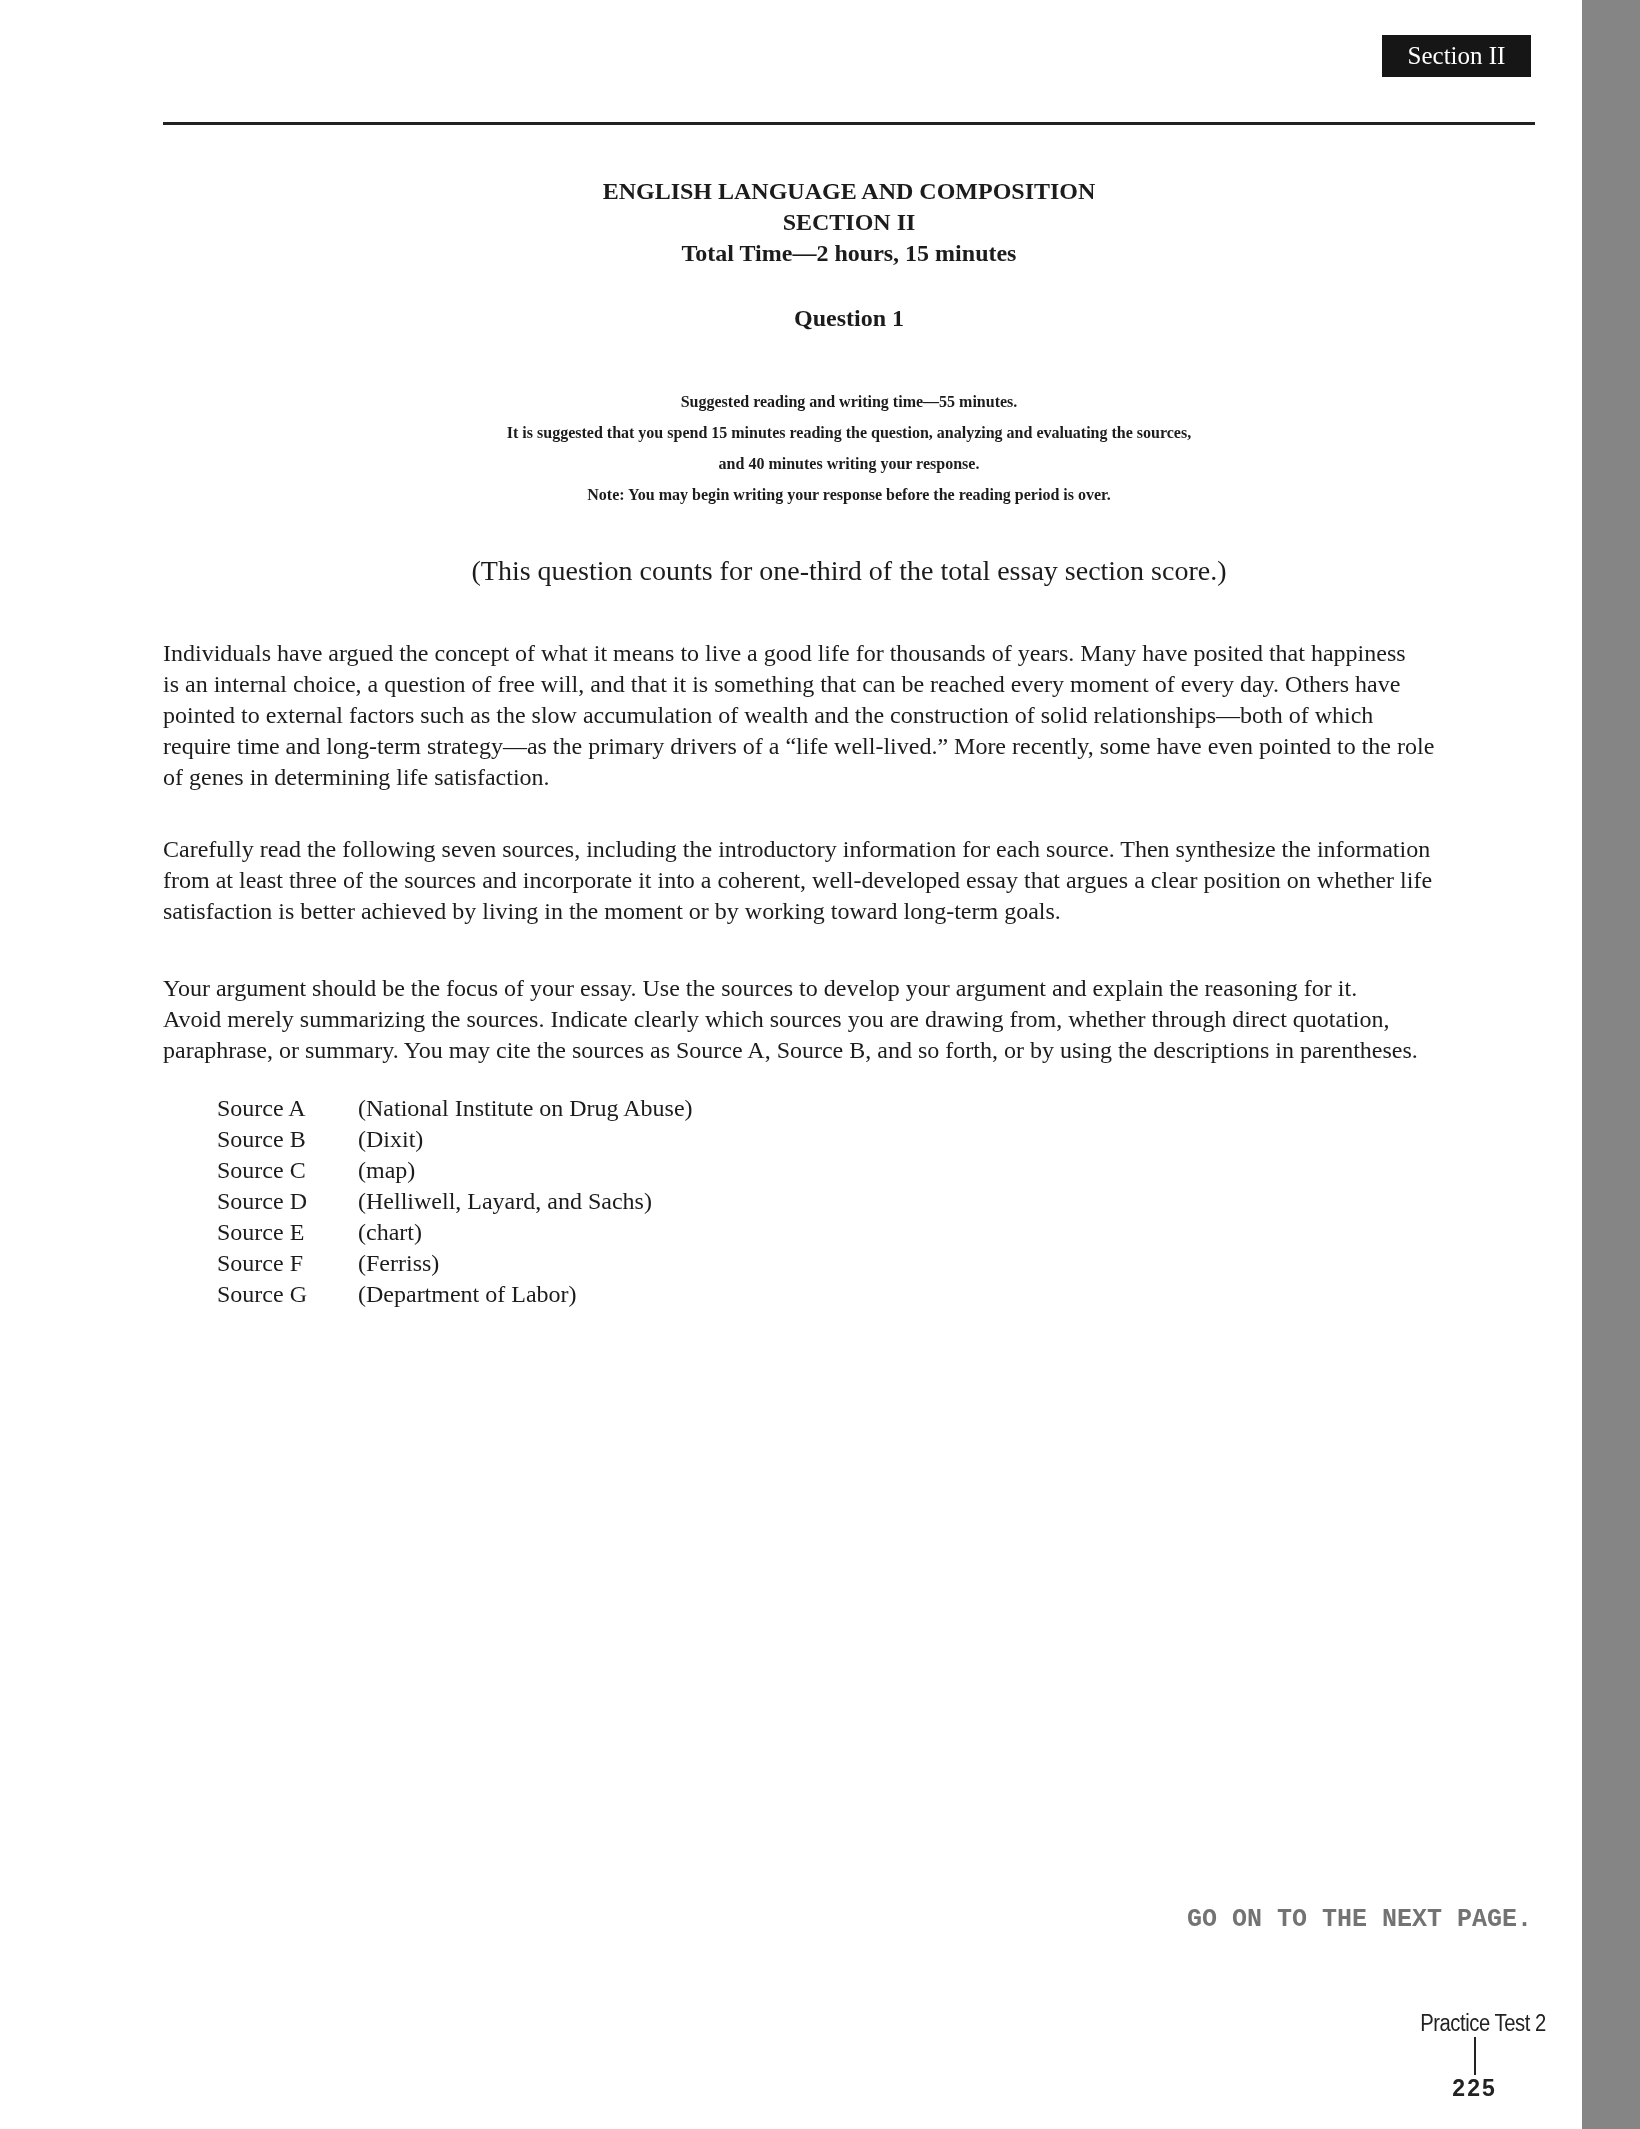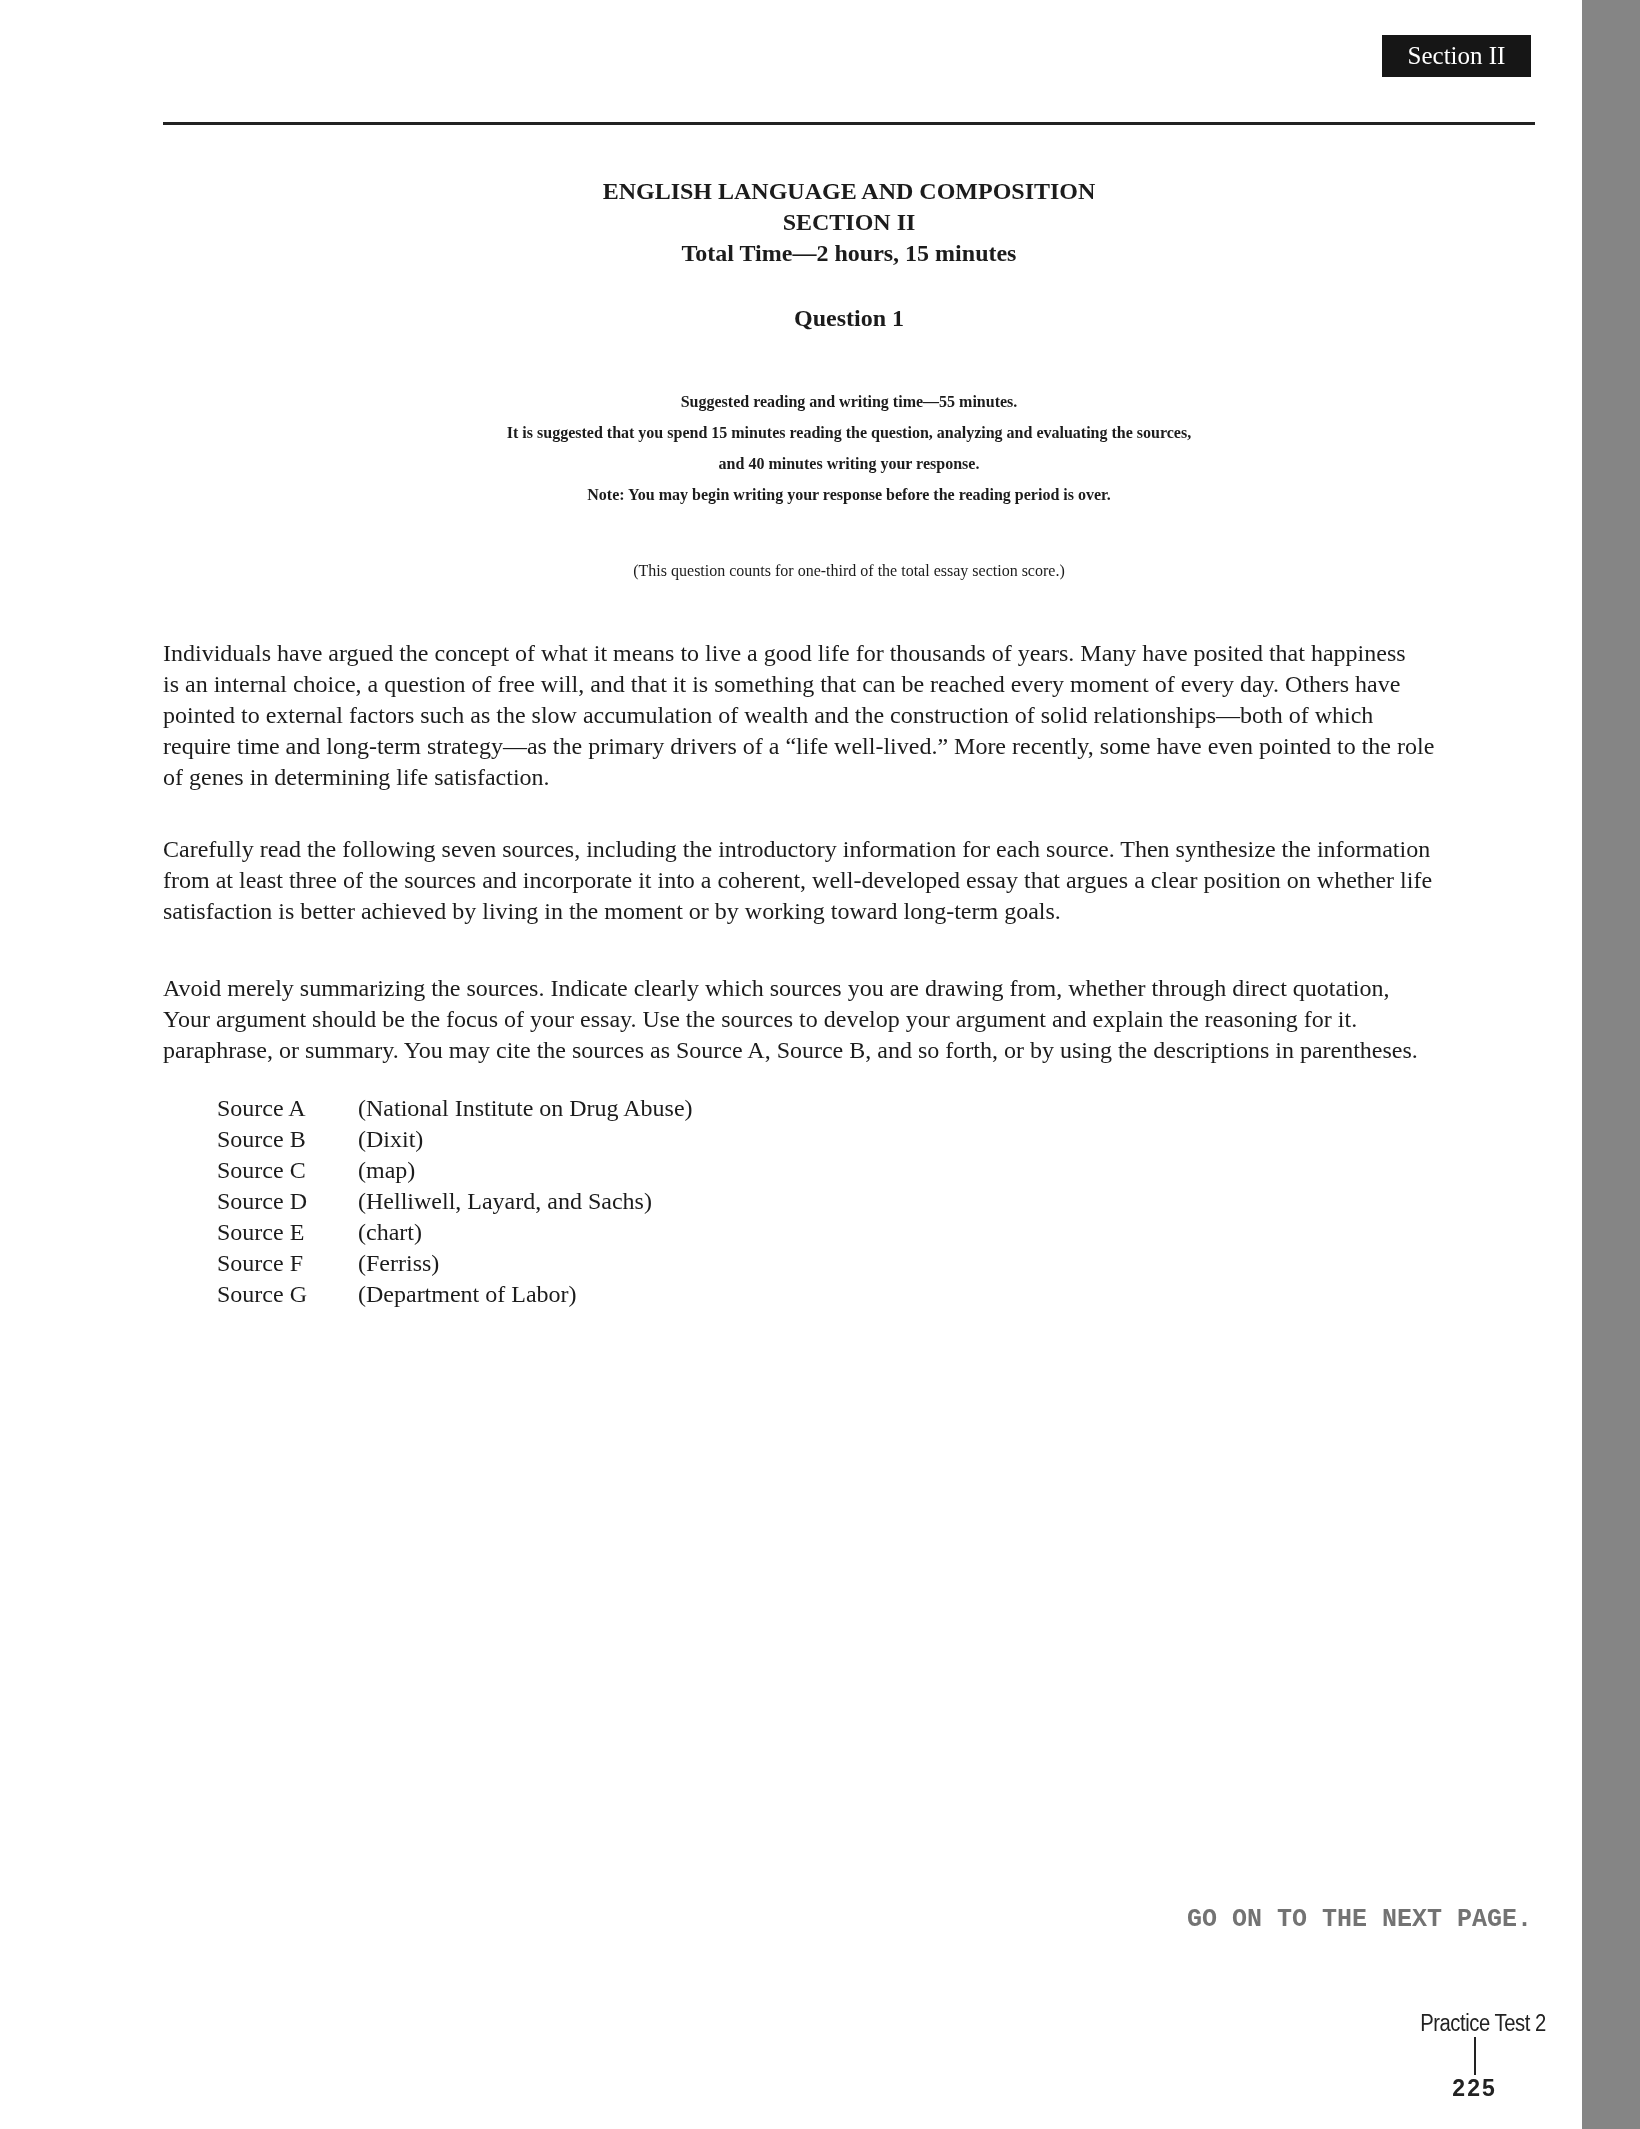--- a/index.html
+++ b/index.html
@@ -52,21 +52,21 @@
       line-height: 31px;
     }
     .instructions {
       top: 386px;
       font-weight: bold;
       font-size: 16px;
       line-height: 31px;
     }
     .weight-note {
       top: 555px;
-      font-size: 16px;
+      font-size: 28px;
       line-height: 31px;
       font-family: Liberation Serif, serif;
     }
     .para {
       position: absolute;
       left: 163px; width: 1380px;
       font-size: 24px;
       line-height: 31px;
       margin: 0;
     }
@@ -140,22 +140,22 @@
   <span class="line">of genes in determining life satisfaction.</span>
 </p>
 
 <p class="para p2">
   <span class="line">Carefully read the following seven sources, including the introductory information for each source. Then synthesize the information</span>
   <span class="line">from at least three of the sources and incorporate it into a coherent, well-developed essay that argues a clear position on whether life</span>
   <span class="line">satisfaction is better achieved by living in the moment or by working toward long-term goals.</span>
 </p>
 
 <p class="para p3">
+  <span class="line">Your argument should be the focus of your essay. Use the sources to develop your argument and explain the reasoning for it.</span>
   <span class="line">Avoid merely summarizing the sources. Indicate clearly which sources you are drawing from, whether through direct quotation,</span>
-  <span class="line">Your argument should be the focus of your essay. Use the sources to develop your argument and explain the reasoning for it.</span>
   <span class="line">paraphrase, or summary. You may cite the sources as Source A, Source B, and so forth, or by using the descriptions in parentheses.</span>
 </p>
 
 <div class="sources">
   <div class="source-row">
     <span class="source-label">Source A</span>
     <span>(National Institute on Drug Abuse)</span>
   </div>
   <div class="source-row">
     <span class="source-label">Source B</span>

